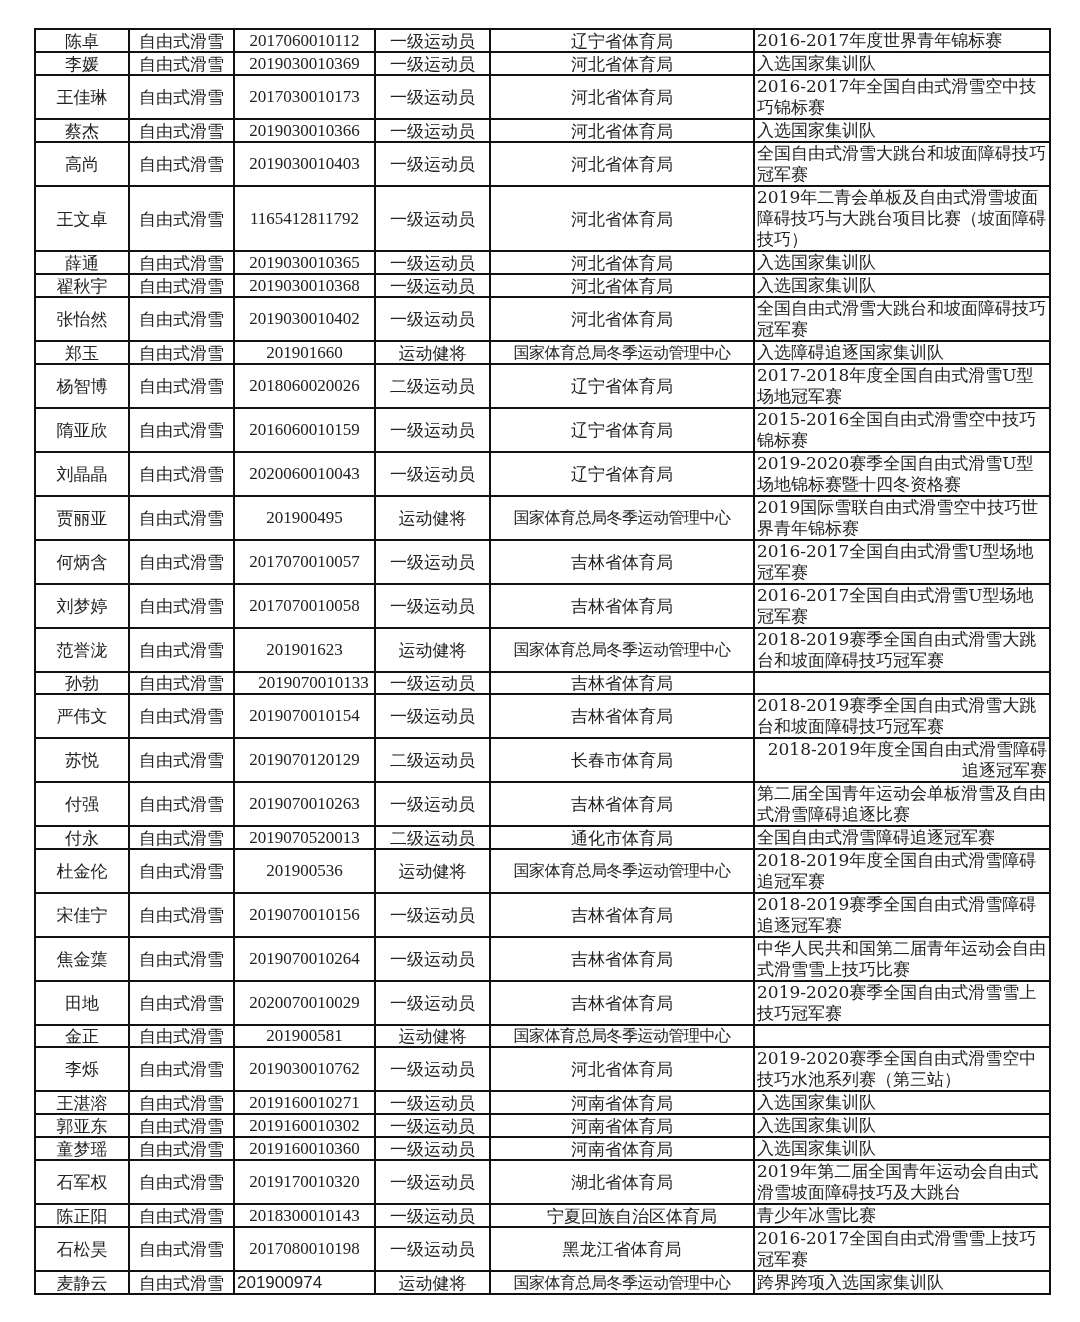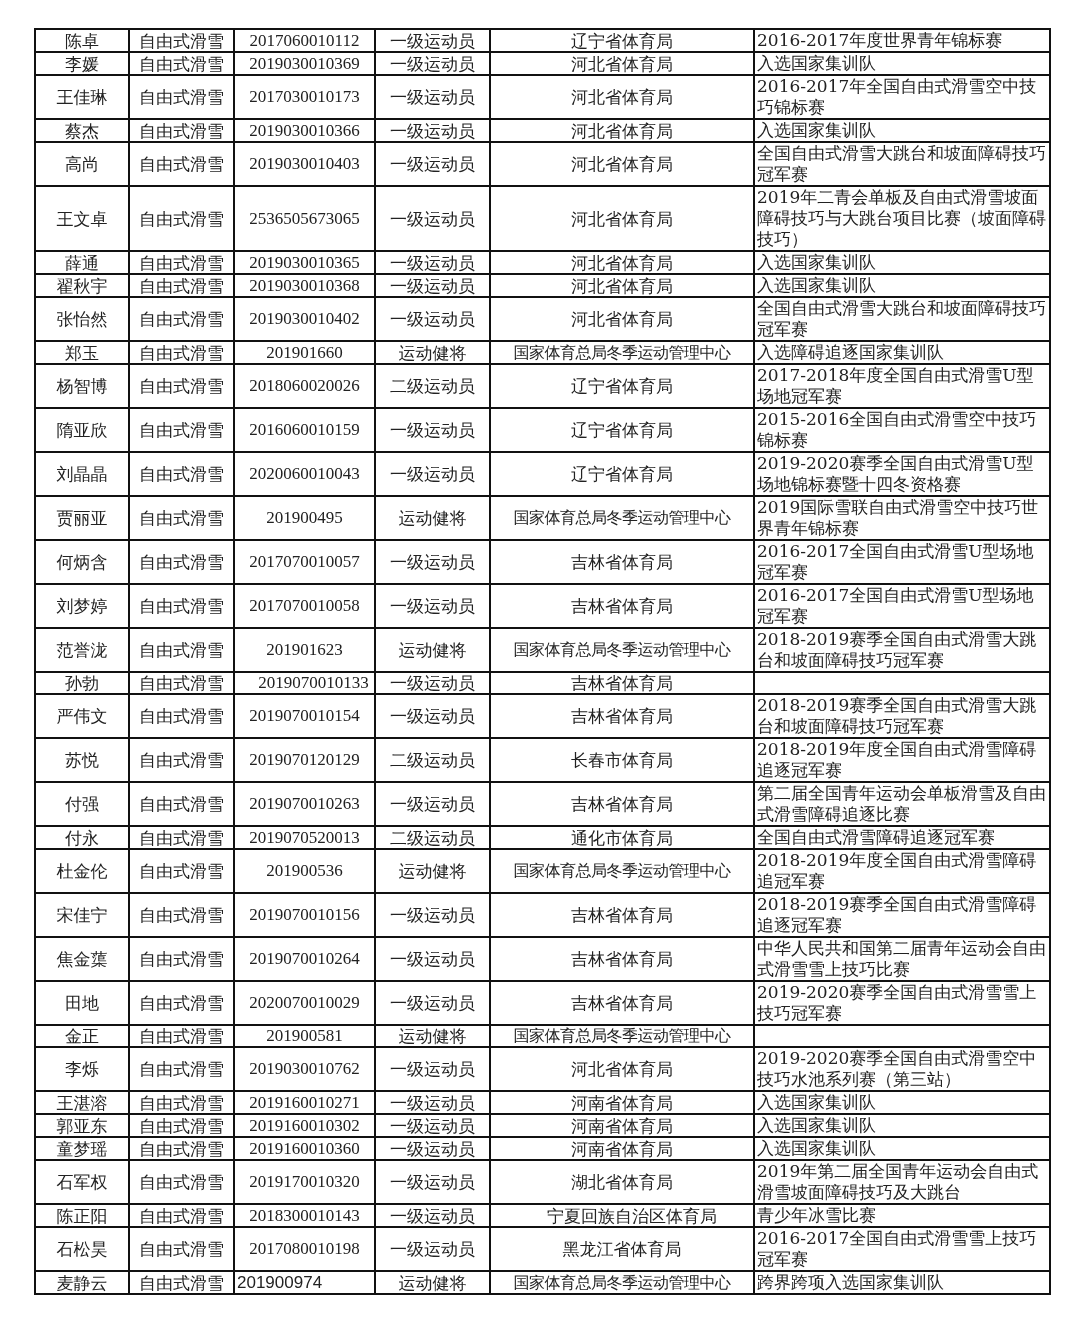--- a/index.html
+++ b/index.html
@@ -69,21 +69,21 @@
         <td class="c" style="height: 39px;">高尚</td>
         <td class="c" style="height: 39px;">自由式滑雪</td>
         <td class="c num" style="height: 39px;">2019030010403</td>
         <td class="c" style="height: 39px;">一级运动员</td>
         <td class="c" style="height: 39px;">河北省体育局</td>
         <td class="ach" style="height: 39px;">全国自由式滑雪大跳台和坡面障碍技巧冠军赛</td>
       </tr>
       <tr style="height: 63px;">
         <td class="c" style="height: 61px;">王文卓</td>
         <td class="c" style="height: 61px;">自由式滑雪</td>
-        <td class="c num" style="height: 61px;">2536505673065</td>
+        <td class="c num" style="height: 61px;">1165412811792</td>
         <td class="c" style="height: 61px;">一级运动员</td>
         <td class="c" style="height: 61px;">河北省体育局</td>
         <td class="ach" style="height: 61px;">2019年二青会单板及自由式滑雪坡面障碍技巧与大跳台项目比赛（坡面障碍技巧）</td>
       </tr>
       <tr style="height: 22px;">
         <td class="c" style="height: 20px;">薛通</td>
         <td class="c" style="height: 20px;">自由式滑雪</td>
         <td class="c num" style="height: 20px;">2019030010365</td>
         <td class="c" style="height: 20px;">一级运动员</td>
         <td class="c" style="height: 20px;">河北省体育局</td>
@@ -184,21 +184,21 @@
         <td class="c" style="height: 40px;">一级运动员</td>
         <td class="c" style="height: 40px;">吉林省体育局</td>
         <td class="ach" style="height: 40px;">2018-2019赛季全国自由式滑雪大跳台和坡面障碍技巧冠军赛</td>
       </tr>
       <tr style="height: 42px;">
         <td class="c" style="height: 40px;">苏悦</td>
         <td class="c" style="height: 40px;">自由式滑雪</td>
         <td class="c num" style="height: 40px;">2019070120129</td>
         <td class="c" style="height: 40px;">二级运动员</td>
         <td class="c" style="height: 40px;">长春市体育局</td>
-        <td class="ach" style="height: 40px;">2018-2019年度全国自由式滑雪障碍追逐冠军赛</td>
+        <td class="ach" style="height: 40px; text-align: right;">2018-2019年度全国自由式滑雪障碍追逐冠军赛</td>
       </tr>
       <tr style="height: 42px;">
         <td class="c" style="height: 40px;">付强</td>
         <td class="c" style="height: 40px;">自由式滑雪</td>
         <td class="c num" style="height: 40px;">2019070010263</td>
         <td class="c" style="height: 40px;">一级运动员</td>
         <td class="c" style="height: 40px;">吉林省体育局</td>
         <td class="ach" style="height: 40px;">第二届全国青年运动会单板滑雪及自由式滑雪障碍追逐比赛</td>
       </tr>
       <tr style="height: 22px;">

